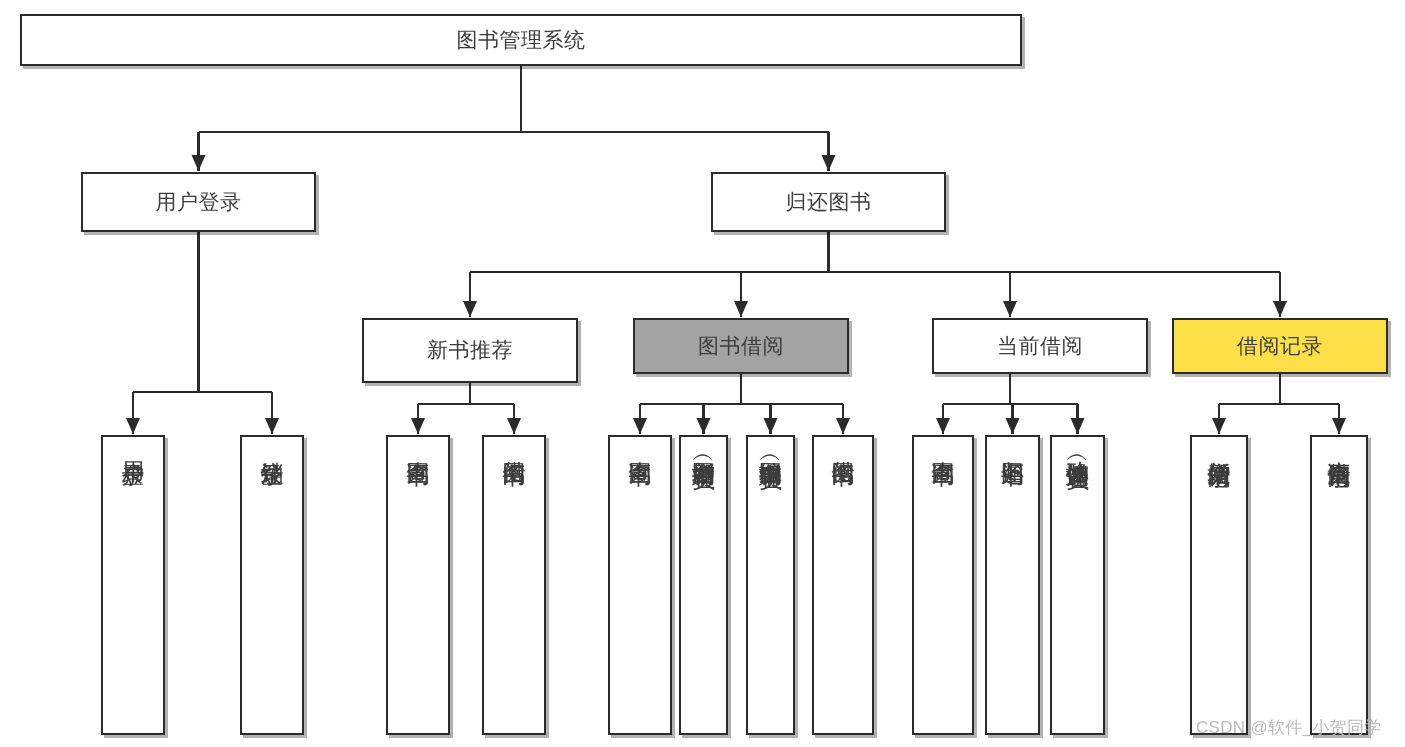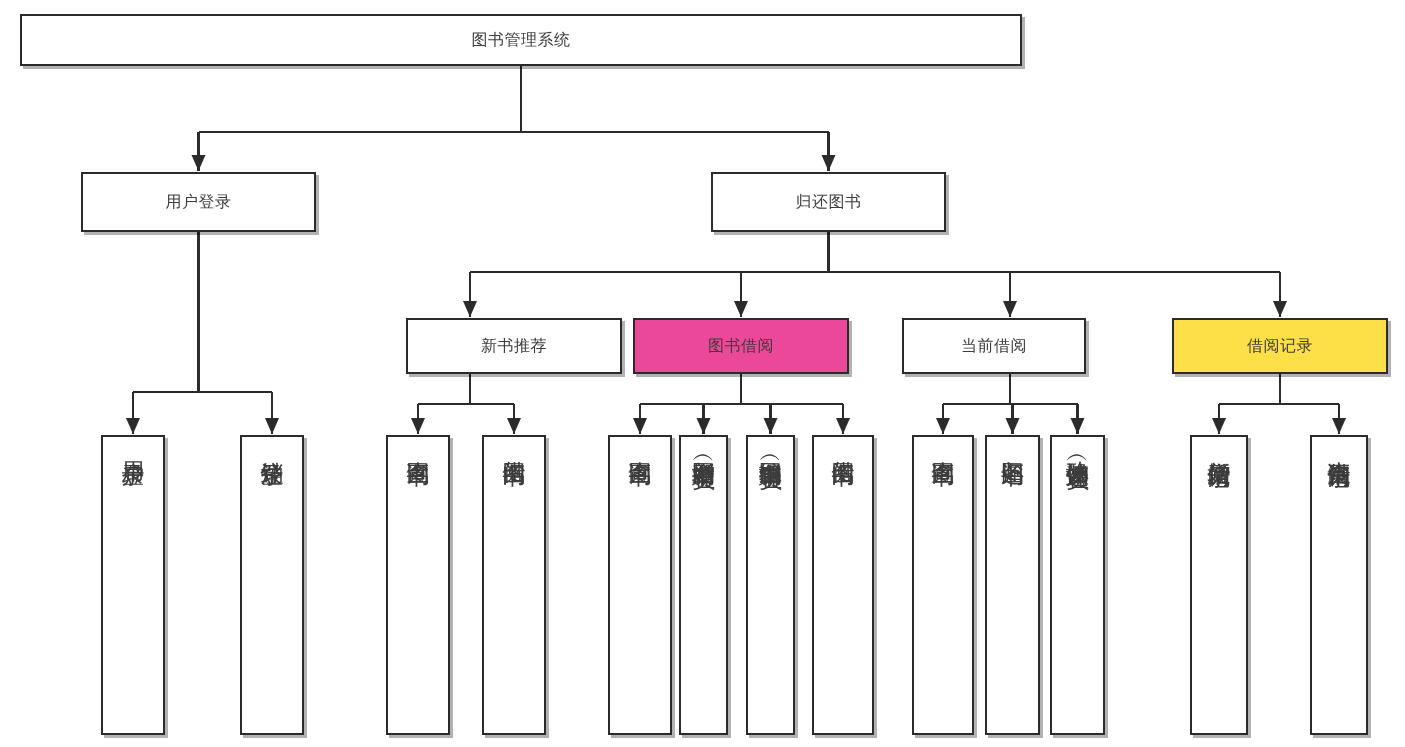--- a/index.html
+++ b/index.html
@@ -29,21 +29,21 @@
     box-sizing: border-box;
     background: #ffffff;
     border: 2px solid #2b2b2b;
     box-shadow: 3px 3px 0 rgba(0,0,0,0.30);
     display: flex;
     align-items: center;
     justify-content: center;
     color: #3c3c3c;
   }
   .node.horiz .node-label {
-    font-size: 16px;
+    font-size: 21px;
     line-height: 1.15;
     white-space: nowrap;
     letter-spacing: 0.5px;
   }
   .node.vert {
     align-items: flex-start;
     padding-top: 6px;
   }
   .node.vert .node-label {
     writing-mode: vertical-rl;
@@ -123,27 +123,27 @@
   <div id="nodes">
       <div class="node horiz" style="left: 20px; top: 14px; width: 1002px; height: 52px; border-color: rgb(43, 43, 43); background: rgb(255, 255, 255); color: rgb(60, 60, 60);">
         <span class="node-label">图书管理系统</span>
       </div>
       <div class="node horiz" style="left: 81px; top: 172px; width: 235px; height: 60px; border-color: rgb(43, 43, 43); background: rgb(255, 255, 255); color: rgb(60, 60, 60);">
         <span class="node-label">用户登录</span>
       </div>
       <div class="node horiz" style="left: 711px; top: 172px; width: 235px; height: 60px; border-color: rgb(43, 43, 43); background: rgb(255, 255, 255); color: rgb(60, 60, 60);">
         <span class="node-label">归还图书</span>
       </div>
-      <div class="node horiz" style="left: 362px; top: 318px; width: 216px; height: 56px; border-color: rgb(43, 43, 43); background: rgb(255, 255, 255); color: rgb(60, 60, 60); margin-left: 44px;">
+      <div class="node horiz" style="left: 362px; top: 318px; width: 216px; height: 65px; border-color: rgb(43, 43, 43); background: rgb(255, 255, 255); color: rgb(60, 60, 60);">
         <span class="node-label">新书推荐</span>
       </div>
-      <div class="node horiz" style="left: 633px; top: 318px; width: 216px; height: 56px; border-color: rgb(43, 43, 43); background: #ec4899; color: rgb(60, 60, 60);">
+      <div class="node horiz" style="left: 633px; top: 318px; width: 216px; height: 56px; border-color: rgb(43, 43, 43); background: #a3a3a3; color: rgb(60, 60, 60);">
         <span class="node-label">图书借阅</span>
       </div>
-      <div class="node horiz" style="left: 902px; top: 318px; width: 184px; height: 56px; border-color: rgb(43, 43, 43); background: rgb(255, 255, 255); color: rgb(60, 60, 60);">
+      <div class="node horiz" style="left: 932px; top: 318px; width: 216px; height: 56px; border-color: rgb(43, 43, 43); background: rgb(255, 255, 255); color: rgb(60, 60, 60);">
         <span class="node-label">当前借阅</span>
       </div>
       <div class="node horiz" style="left: 1172px; top: 318px; width: 216px; height: 56px; border-color: rgb(43, 43, 43); background: #fde047; color: rgb(60, 60, 60);">
         <span class="node-label">借阅记录</span>
       </div>
       <div class="node vert" style="left: 101px; top: 435px; width: 64px; height: 300px; border-color: rgb(43, 43, 43); background: rgb(255, 255, 255); color: rgb(60, 60, 60);">
         <span class="node-label">用户登录</span>
       </div>
       <div class="node vert" style="left: 240px; top: 435px; width: 64px; height: 300px; border-color: rgb(43, 43, 43); background: rgb(255, 255, 255); color: rgb(60, 60, 60);">
         <span class="node-label">注销登录</span>
@@ -175,13 +175,14 @@
       <div class="node vert" style="left: 1050px; top: 435px; width: 55px; height: 300px; border-color: rgb(43, 43, 43); background: rgb(255, 255, 255); color: rgb(60, 60, 60);">
         <span class="node-label">确认归还（管理员）</span>
       </div>
       <div class="node vert" style="left: 1190px; top: 435px; width: 58px; height: 300px; border-color: rgb(43, 43, 43); background: rgb(255, 255, 255); color: rgb(60, 60, 60);">
         <span class="node-label">新增借阅记录</span>
       </div>
       <div class="node vert" style="left: 1310px; top: 435px; width: 58px; height: 300px; border-color: rgb(43, 43, 43); background: rgb(255, 255, 255); color: rgb(60, 60, 60);">
         <span class="node-label">查询借阅记录</span>
       </div>
     </div>
+  <div class="watermark" style="left:1196px; top:716px;">CSDN @软件_小贺同学</div>
 </div>
 
 </body></html>

